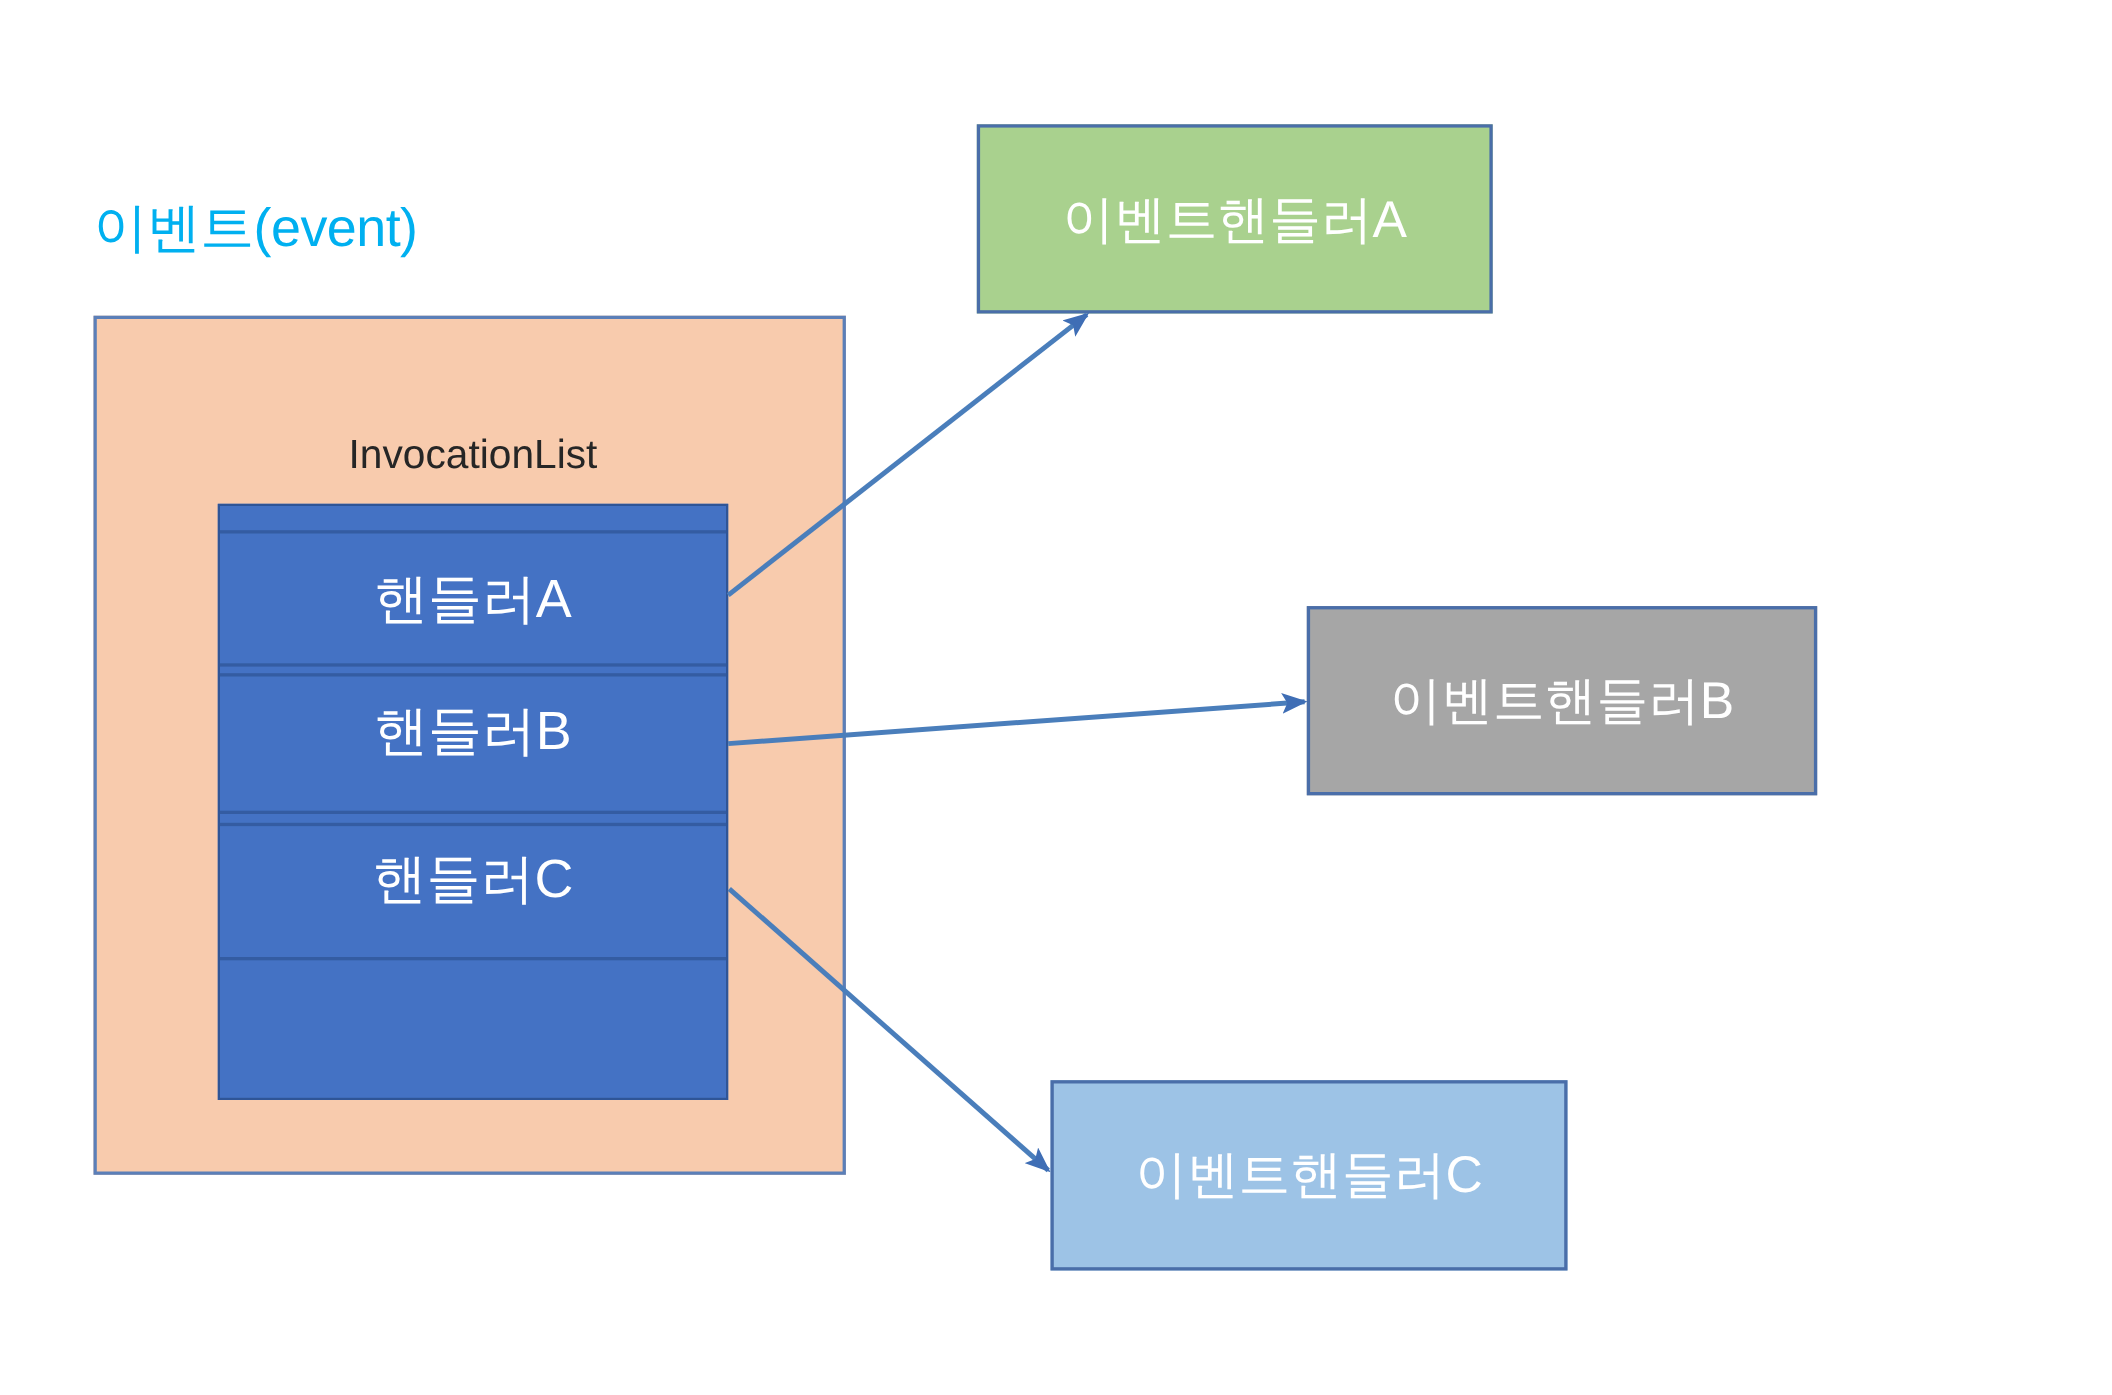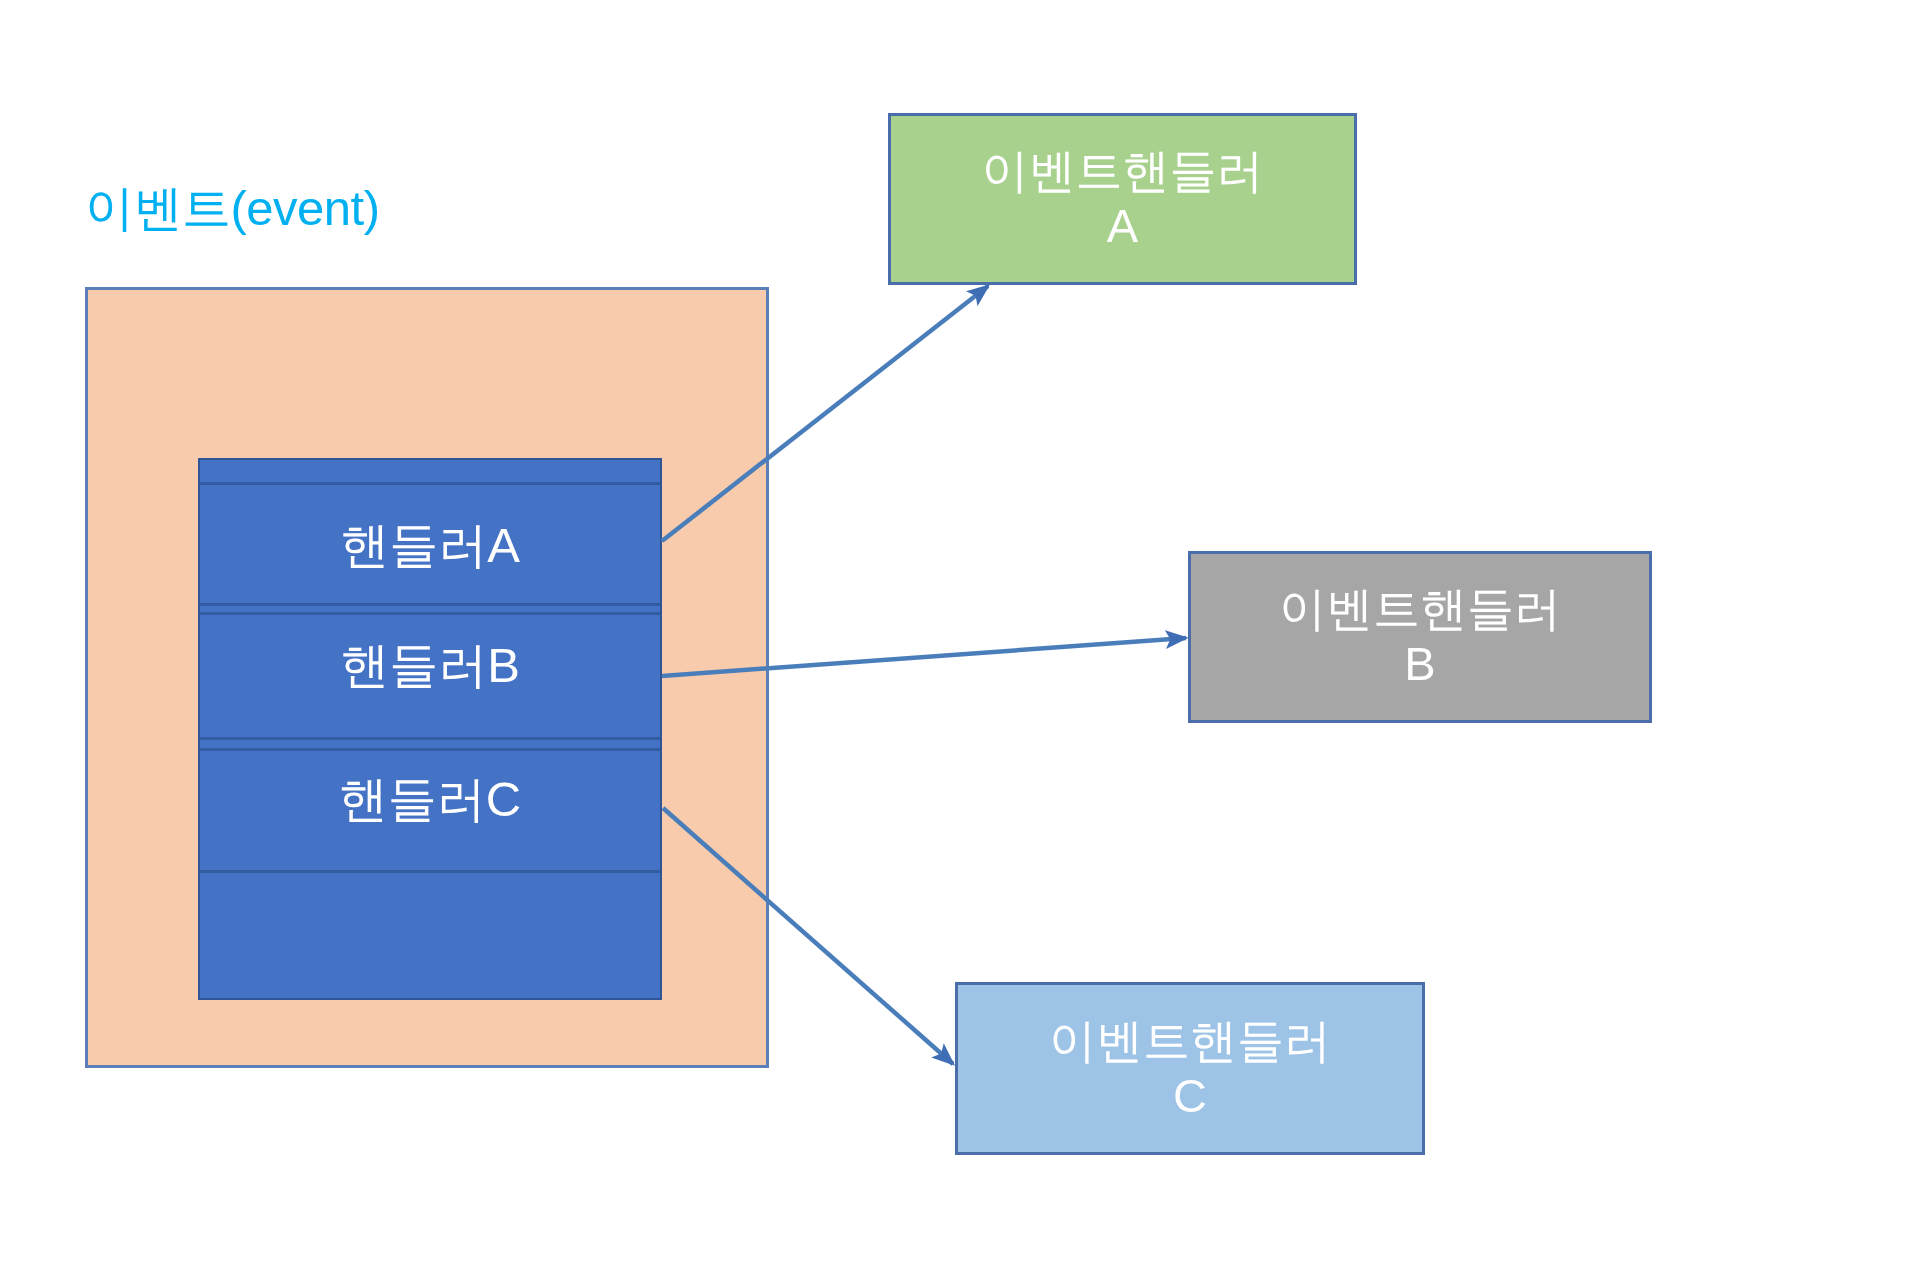--- a/index.html
+++ b/index.html
@@ -85,21 +85,21 @@
     background: #2f5597;
     opacity: 0.75;
   }
 
   
   .handler-box {
     position: absolute;
     box-sizing: border-box;
     border: 3px solid #4a6ea9;
     display: flex;
-    flex-direction: column;
+    flex-direction: row;
     align-items: center;
     justify-content: center;
     color: #ffffff;
     font-size: 47px;
     line-height: 1.16;
     text-align: left;
     white-space: nowrap;
   }
   #handler-a-box { left: 888px; top: 113px;  width: 469px; height: 172px; background: #a9d18e; }
   #handler-b-box { left: 1188px; top: 551px; width: 464px; height: 172px; background: #a6a6a6; }
@@ -117,20 +117,21 @@
 </style>
 </head>
 <body>
 
 <div id="canvas">
 
   <div id="event-title">이벤트(event)</div>
 
   <div id="event-box"></div>
 
+  <div id="invocationlist-label">InvocationList</div>
 
   <div id="invocationlist-box">
     <div class="il-divider" style="top:22px;"></div>
 
     <div class="il-row" style="top:26px; height:118px;">
       <span>핸들러A</span>
     </div>
 
     <div class="il-divider" style="top:143px;"></div>
     <div class="il-divider" style="top:152px;"></div>

